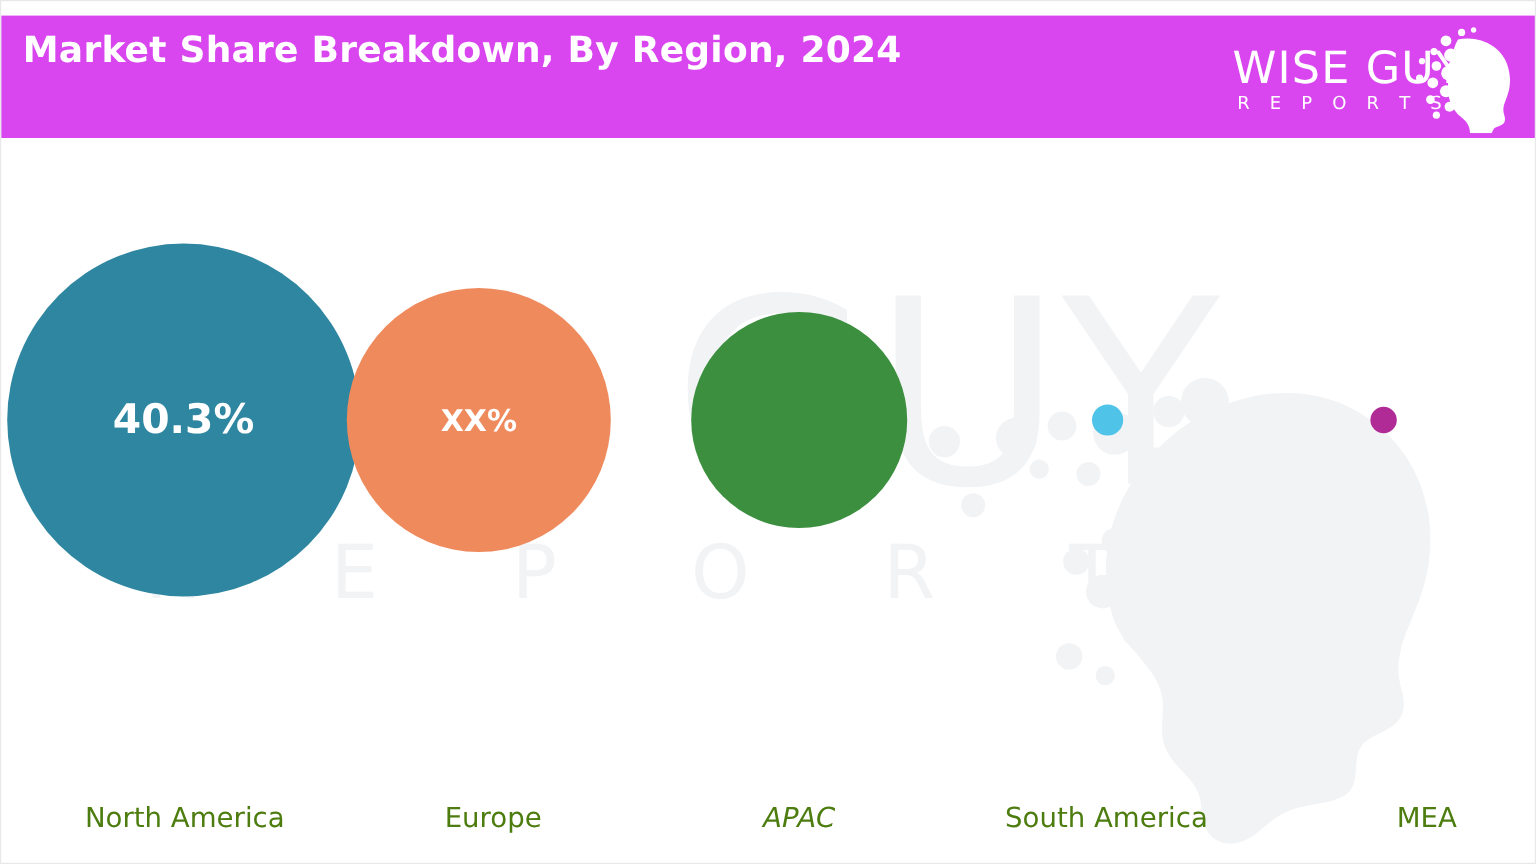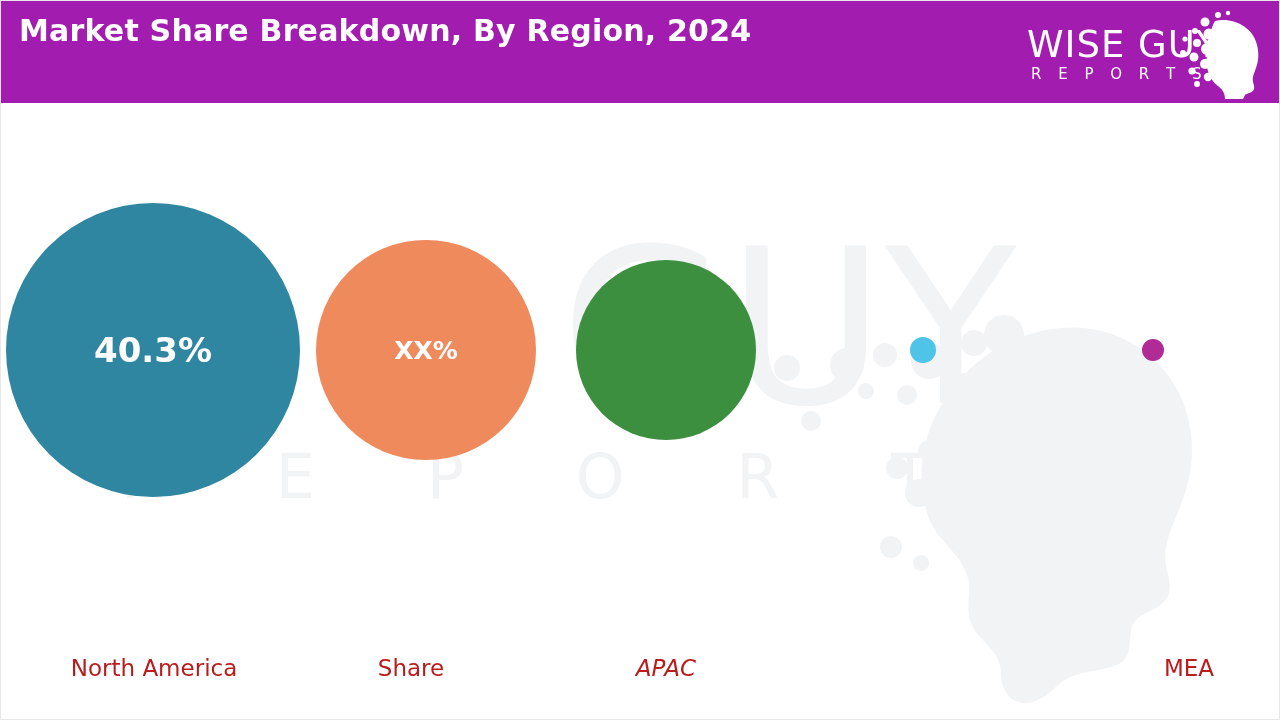--- a/index.html
+++ b/index.html
@@ -21,24 +21,24 @@
     background: #ffffff;
     box-sizing: border-box;
     border: 1px solid #e8e8ea;
     overflow: hidden;
   }
 
   
   .header {
     position: absolute;
     left: 0;
-    top: 0;
+    top: 12px;
     width: 1280px;
     height: 102px;
-    background: #a21caf;
+    background: #d946ef;
     z-index: 40;
   }
   .header-title {
     position: absolute;
     left: 18px;
     top: 12px;
     font-family: "DejaVu Sans", sans-serif;
     font-size: 30px;
     font-weight: bold;
     color: #ffffff;
@@ -107,25 +107,25 @@
   .cat-labels {
     position: absolute;
     left: 0;
     top: 0;
     width: 1280px;
     height: 618px;
     z-index: 10;
   }
   .cat-label {
     position: absolute;
-    top: 552px;
+    top: 566px;
     transform: translateX(-50%);
     font-family: "DejaVu Sans", sans-serif;
     font-size: 23px;
-    color: #b91c1c;
+    color: #4d7c0f;
     white-space: nowrap;
     text-align: center;
   }
 </style>
 </head>
 <body>
 
 <div class="slide">
 
   <div class="header">
@@ -204,35 +204,36 @@
             <circle cx="1032" cy="252" r="8"></circle>
           </g>
         </g>
       </svg>
     </div>
 
     <div class="bubbles">
       <div class="bubble" style="left:5px; top:100px; width:294px; height:294px; background:#2e86a0;">
         <span class="bubble-label sz-lg">40.3%</span>
       </div>
-      <div class="bubble" style="left:315px; top:137px; width:220px; height:220px; background:#ef8a5d;">
+      <div class="bubble" style="left:288px; top:137px; width:220px; height:220px; background:#ef8a5d;">
         <span class="bubble-label sz-md">XX%</span>
       </div>
       <div class="bubble" style="left:575px; top:157px; width:180px; height:180px; background:#3b8f3f;">
         
       </div>
       <div class="bubble" style="left:909px; top:234px; width:26px; height:26px; background:#4fc3e8;">
         
       </div>
       <div class="bubble" style="left:1141px; top:236px; width:22px; height:22px; background:#b02b96;">
         
       </div>
     </div>
 
     <div class="cat-labels">
       <div class="cat-label" style="left:153px;">North America</div>
-      <div class="cat-label" style="left:410px;">Share</div>
+      <div class="cat-label" style="left:410px;">Europe</div>
       <div class="cat-label" style="left:665px;font-style:italic;">APAC</div>
+      <div class="cat-label" style="left:921px;">South America</div>
       <div class="cat-label" style="left:1152px;margin-left:36px;">MEA</div>
     </div>
 
   </div>
 </div>
 
 </body></html>

